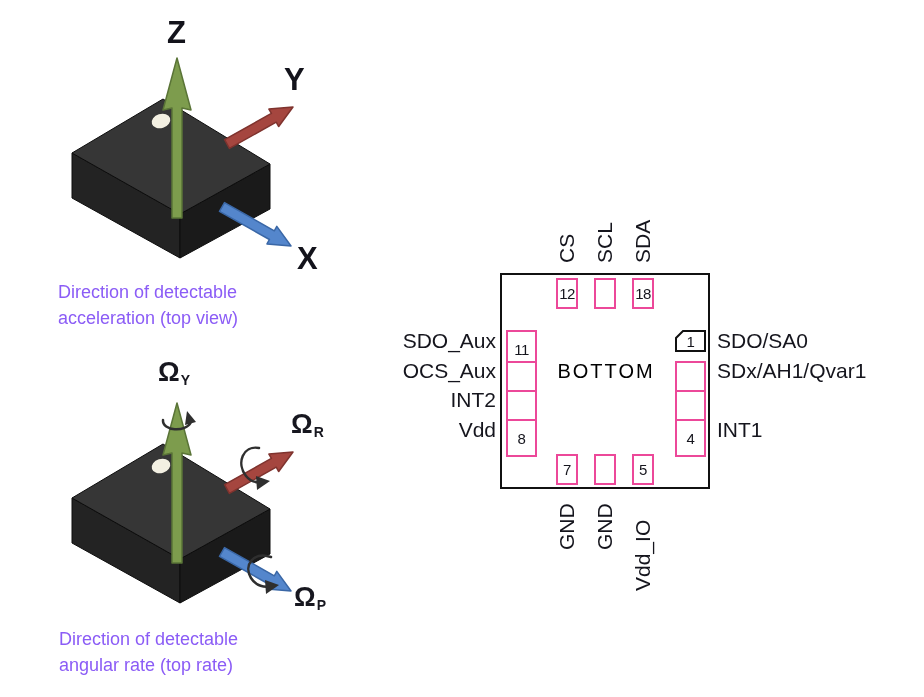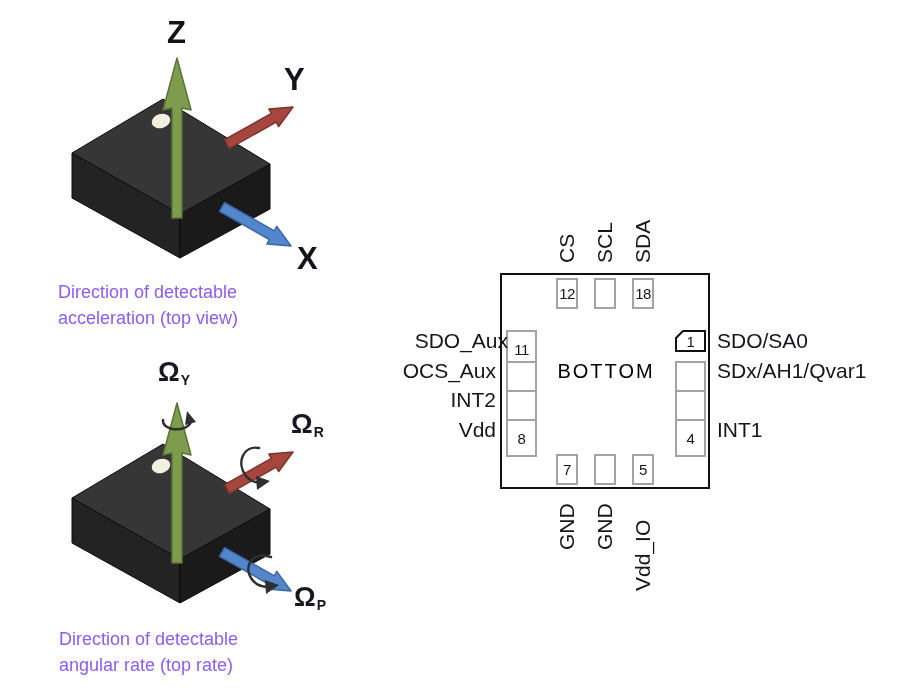--- a/index.html
+++ b/index.html
@@ -13,21 +13,21 @@
   .caption{position:absolute;font-size:18px;line-height:26px;color:#8b5cf6;white-space:nowrap;}
   .omega-label{position:absolute;line-height:1;color:#17171f;white-space:nowrap;}
   .omega-label .om{font-size:27px;font-weight:bold;}
   .omega-label .om-sub{font-size:14px;font-weight:bold;position:relative;top:4px;left:1px;}
   
   .chip-outline{
     position:absolute;left:500px;top:273px;width:210px;height:216px;
     border:2px solid #111;box-sizing:border-box;background:#fff;
   }
   .pad{
-    position:absolute;border:2px solid #a3a3a3;box-sizing:border-box;background:#fff;
+    position:absolute;border:2px solid #ec4899;box-sizing:border-box;background:#fff;
     display:flex;align-items:center;justify-content:center;
   }
   .pad-v{width:22px;height:31px;}
   .pad-h{width:31px;height:38px;}
   .pin-num{font-size:15px;color:#15151d;letter-spacing:-0.5px;}
   .pad1-wrap{position:absolute;left:675px;top:330px;width:31px;height:22px;}
   .pad1-wrap .pin-num{position:absolute;left:0;top:0;width:100%;height:100%;display:flex;align-items:center;justify-content:center;}
   .vlabel{
     position:absolute;transform-origin:0 0;transform:rotate(-90deg);
     font-size:21px;line-height:20px;white-space:nowrap;color:#15151d;
@@ -152,21 +152,21 @@
   </div>
 
   <div class="vlabel" style="left:557px;top:263px">CS</div>
   <div class="vlabel" style="left:595px;top:263px">SCL</div>
   <div class="vlabel" style="left:633px;top:263px">SDA</div>
 
   <div class="vlabel" style="left:557px;top:550px">GND</div>
   <div class="vlabel" style="left:595px;top:550px">GND</div>
   <div class="vlabel" style="left:633px;top:591px">Vdd_IO</div>
 
-  <div class="hlabel right-align" style="left:292px;top:329px">SDO_Aux</div>
+  <div class="hlabel right-align" style="left:280px;top:329px">SDO_Aux</div>
   <div class="hlabel right-align" style="left:280px;top:359px">OCS_Aux</div>
   <div class="hlabel right-align" style="left:280px;top:388px">INT2</div>
   <div class="hlabel right-align" style="left:280px;top:418px">Vdd</div>
 
   <div class="hlabel" style="left:717px;top:329px">SDO/SA0</div>
   <div class="hlabel" style="left:717px;top:359px">SDx/AH1/Qvar1</div>
   <div class="hlabel" style="left:717px;top:418px">INT1</div>
 
 </div>
 

